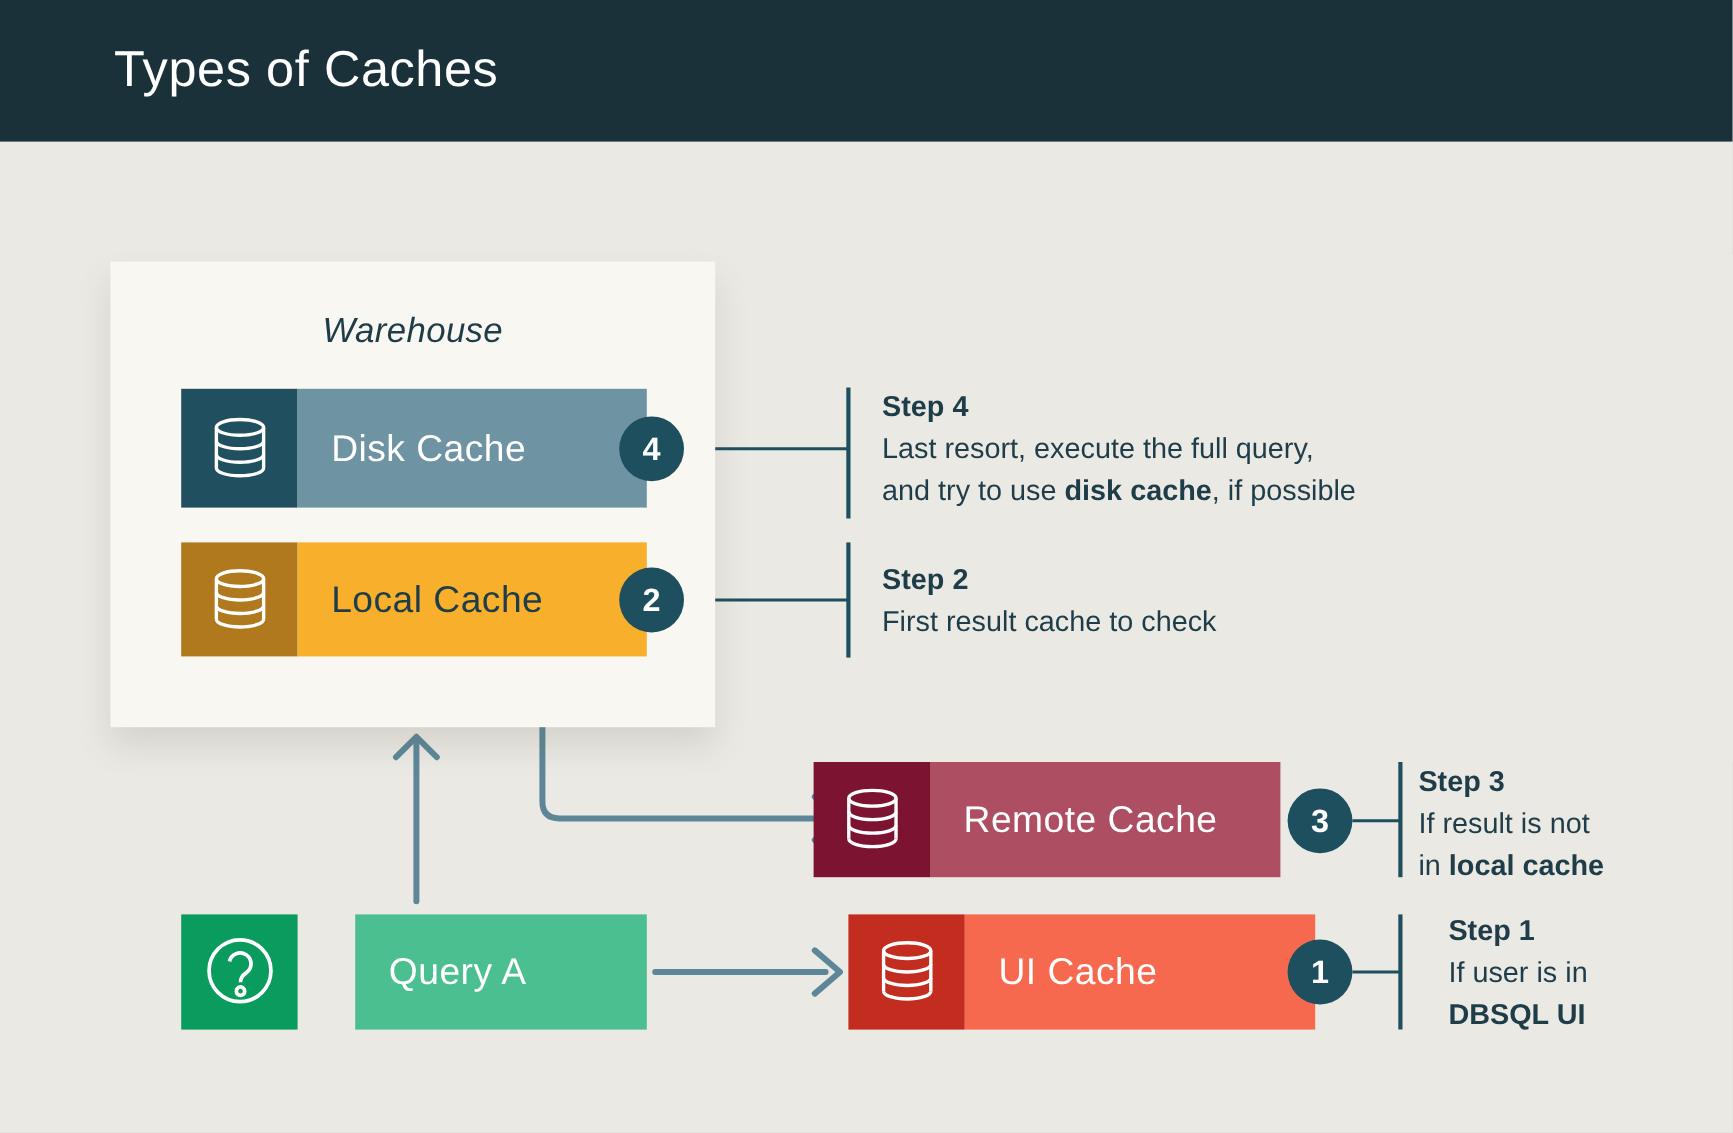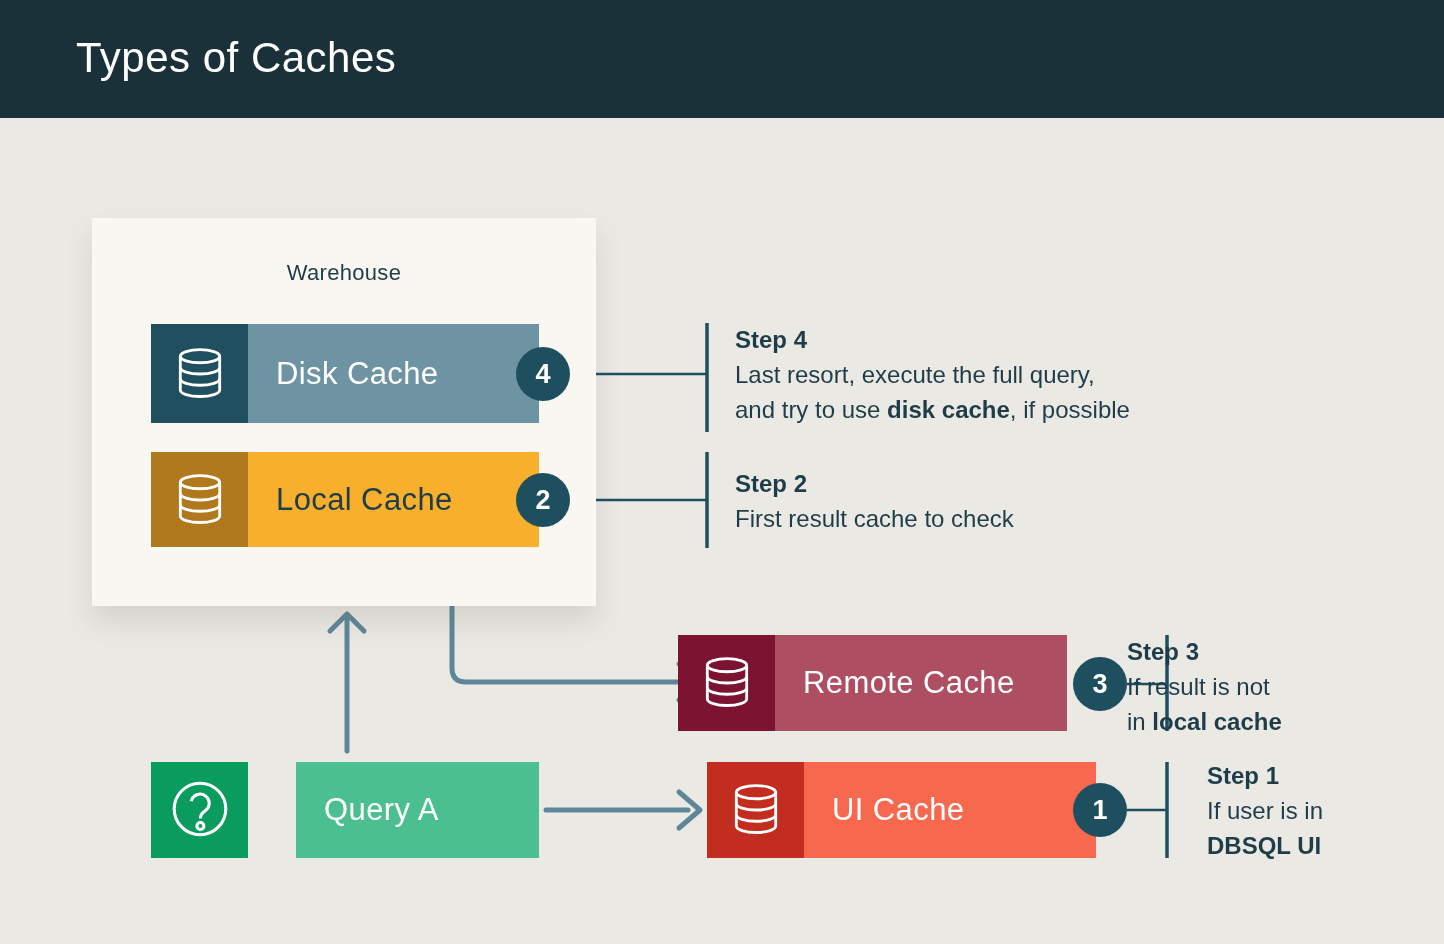--- a/index.html
+++ b/index.html
@@ -4,36 +4,36 @@
 <style>
   html,body{margin:0;padding:0;background:#d8d6d2;}
   .canvas{
     position:relative;width:1444px;height:944px;overflow:hidden;
     background:var(--canvas_bg);
     font-family:"Liberation Sans","DejaVu Sans",sans-serif;
   }
   
   .header{position:absolute;left:0;top:0;width:1444px;height:118px;background:var(--header_bg);}
   .header h1{
-    margin:0;padding-left:76px;line-height:116px;font-size:42px;font-weight:500;
+    margin:0;padding-left:95px;line-height:116px;font-size:42px;font-weight:500;
     letter-spacing:.5px;color:var(--title_text);
   }
   
   .connectors{position:absolute;left:0;top:0;width:1444px;height:944px;pointer-events:none;}
   .arrow path{stroke:var(--arrow);stroke-width:5;fill:none;stroke-linecap:round;stroke-linejoin:round;}
   .thin path{stroke:var(--bracket);stroke-width:2.5;fill:none;}
   .bracket path{stroke:var(--bracket);stroke-width:3.5;fill:none;}
   
   .panel{
     position:absolute;left:92px;top:218px;width:504px;height:388px;
     background:var(--panel_bg);box-shadow:0 16px 26px rgba(90,84,66,.15);
   }
   .panel-title{
     position:absolute;left:0;top:42px;width:100%;text-align:center;
-    font-size:22px;color:var(--dark_text);letter-spacing:.3px;
+    font-size:29px;color:var(--dark_text);letter-spacing:.3px;font-style:italic;
   }
   
   .bar{position:absolute;display:flex;}
   .bar-disk  {left:151px;top:324px;width:388px;height:99px;}
   .bar-local {left:151px;top:452px;width:388px;height:95px;}
   .bar-remote{left:678px;top:635px;width:389px;height:96px;}
   .bar-ui    {left:707px;top:762px;width:389px;height:96px;}
   .bar-query {left:151px;top:762px;width:388px;height:96px;gap:48px;}
   .iconbox{width:97px;flex:none;display:flex;align-items:center;justify-content:center;}
   .barbody{flex:1;display:flex;align-items:center;}
@@ -47,21 +47,21 @@
   .badge-4{left:516px;top:347px;}
   .badge-2{left:516px;top:473px;}
   .badge-3{left:1073px;top:657px;}
   .badge-1{left:1073px;top:783px;}
   
   .step{position:absolute;color:var(--dark_text);font-size:24px;line-height:35px;}
   .step-title{font-weight:700;}
   .step b{font-weight:700;}
   .step-4{left:735px;top:322px;width:480px;}
   .step-2{left:735px;top:466px;width:480px;}
-  .step-3{left:1127px;top:634px;width:240px;}
+  .step-3{left:1182px;top:634px;width:240px;}
   .step-1{left:1195px;top:758px;width:240px;margin-left:12px;}
   .icon-svg{display:block;}
 </style>
 </head>
 <body>
 
 <div class="canvas">
 
   <div class="header">
     <h1>Types of Caches</h1>

